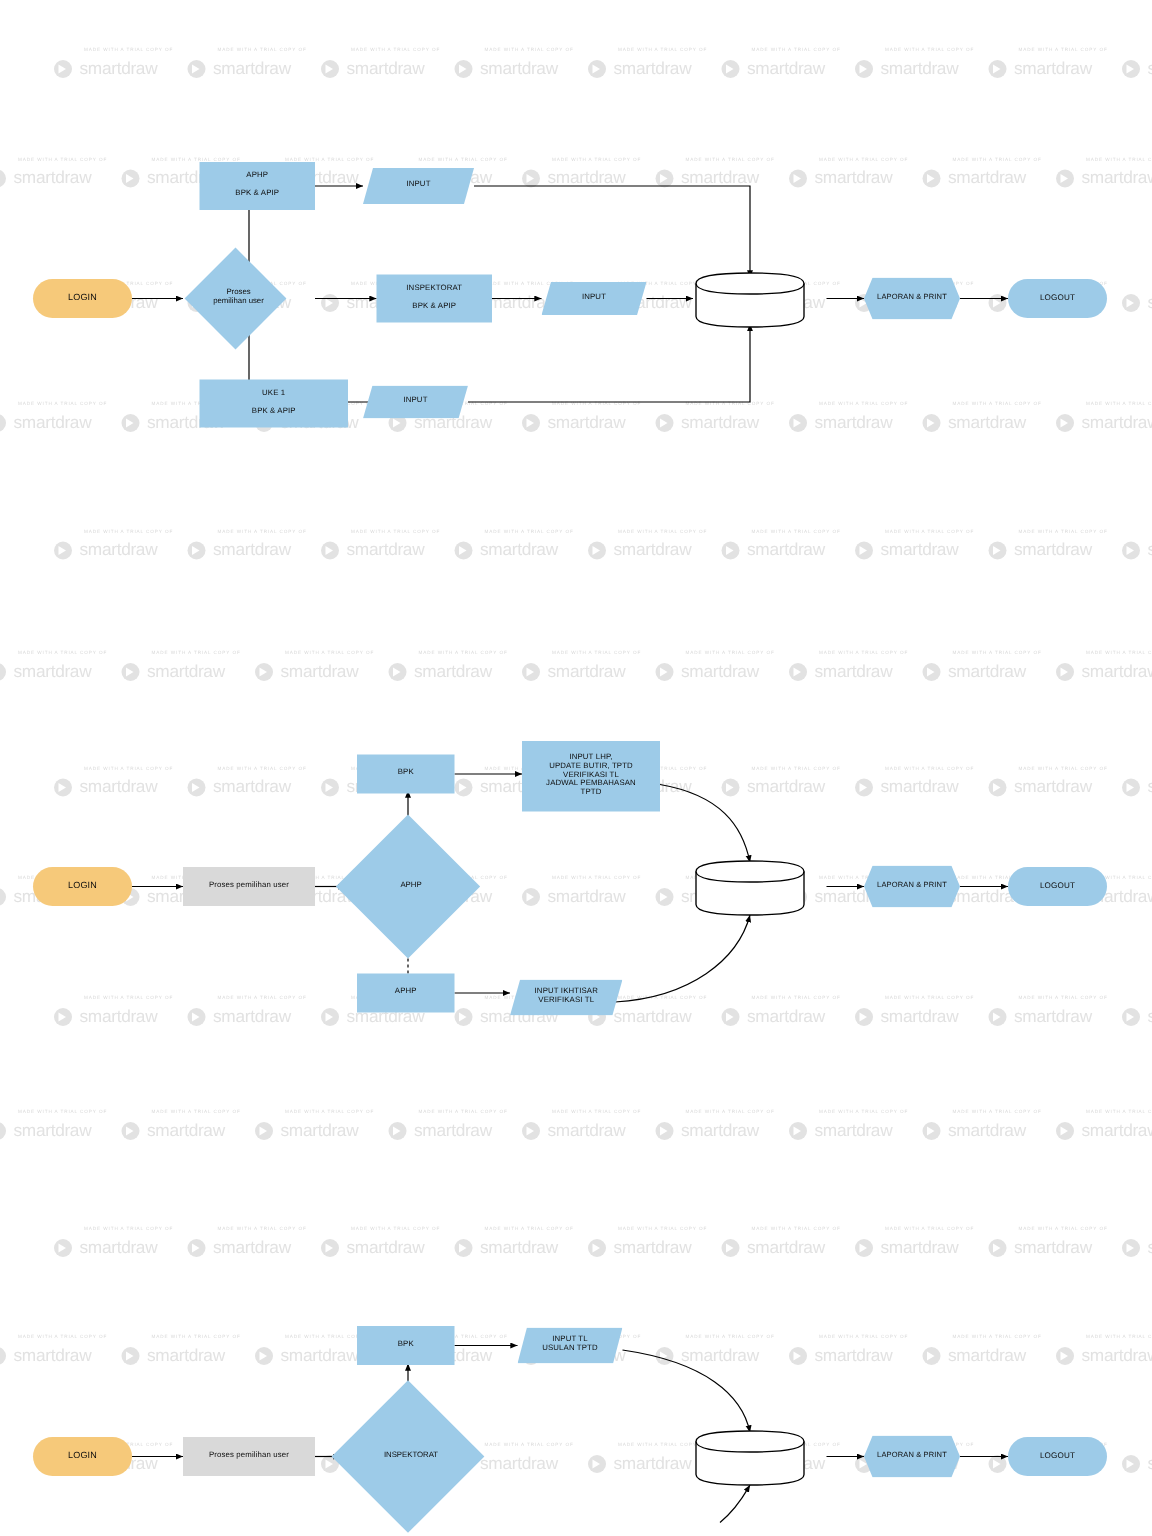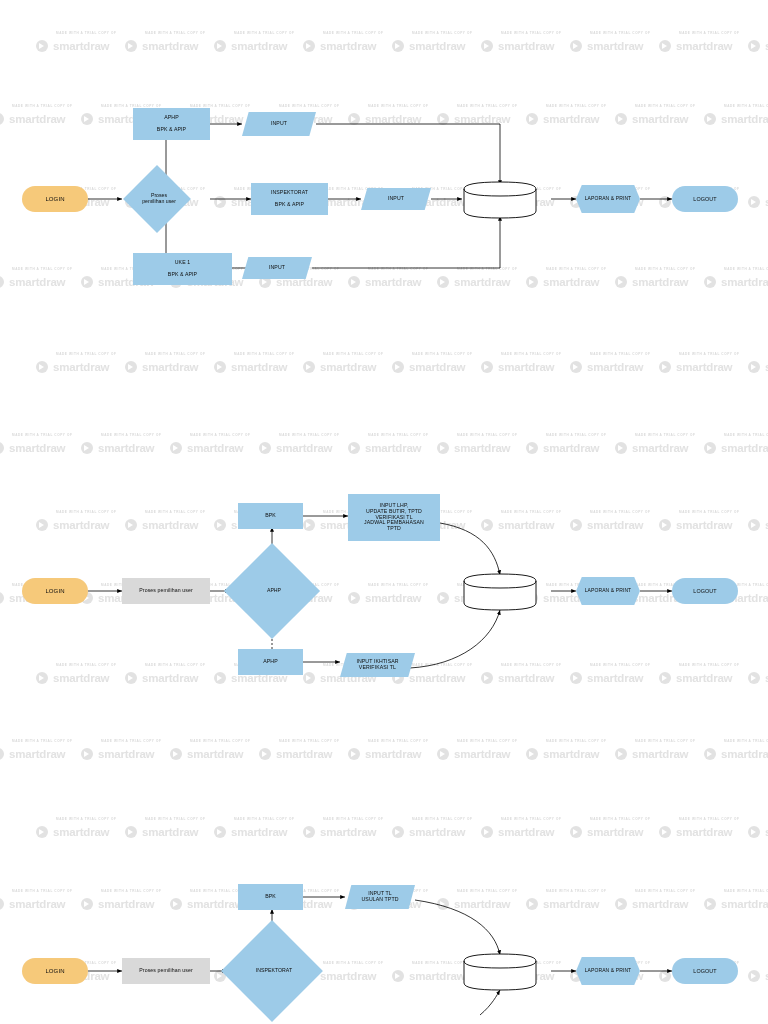--- a/index.html
+++ b/index.html
@@ -6,21 +6,21 @@
   body{
     width:768px;height:1024px;
     background:#ffffff;
     font-family:"Liberation Sans", sans-serif;
     position:relative;
     overflow:hidden;
   }
   #root{position:absolute;left:0;top:0;width:768px;height:1024px;}
 
   
-  .wm-layer{position:absolute;left:0;top:0;width:768px;height:1024px;pointer-events:none;font-weight:bold;}
+  .wm-layer{position:absolute;left:0;top:0;width:768px;height:1024px;pointer-events:none;}
   .wm{position:absolute;display:flex;align-items:center;gap:5px;opacity:1;}
   .wm .wm-top{
     position:absolute;top:-9px;left:20px;
     font-size:3.1px;letter-spacing:.6px;color:#d8d8d8;white-space:nowrap;
   }
   .wm-logo{
     width:12px;height:12px;border-radius:50%;
     background:#e2e2e2;position:relative;flex:none;
   }
   .wm-logo:before{

